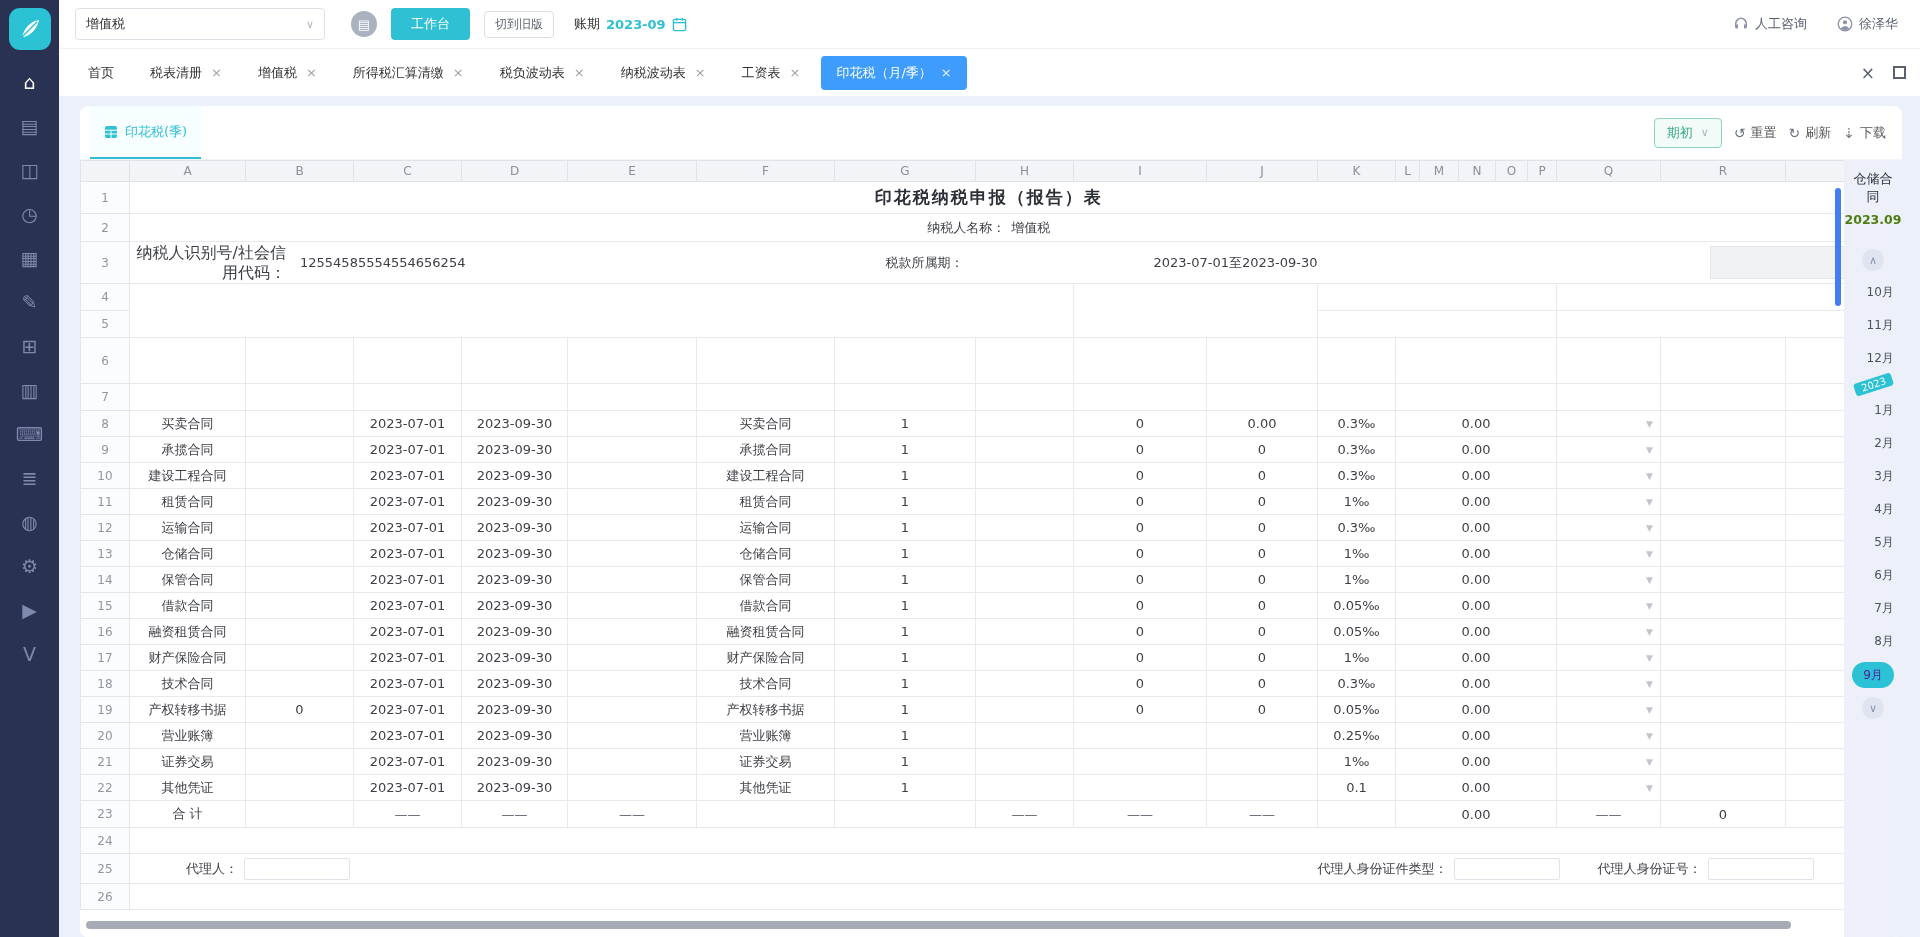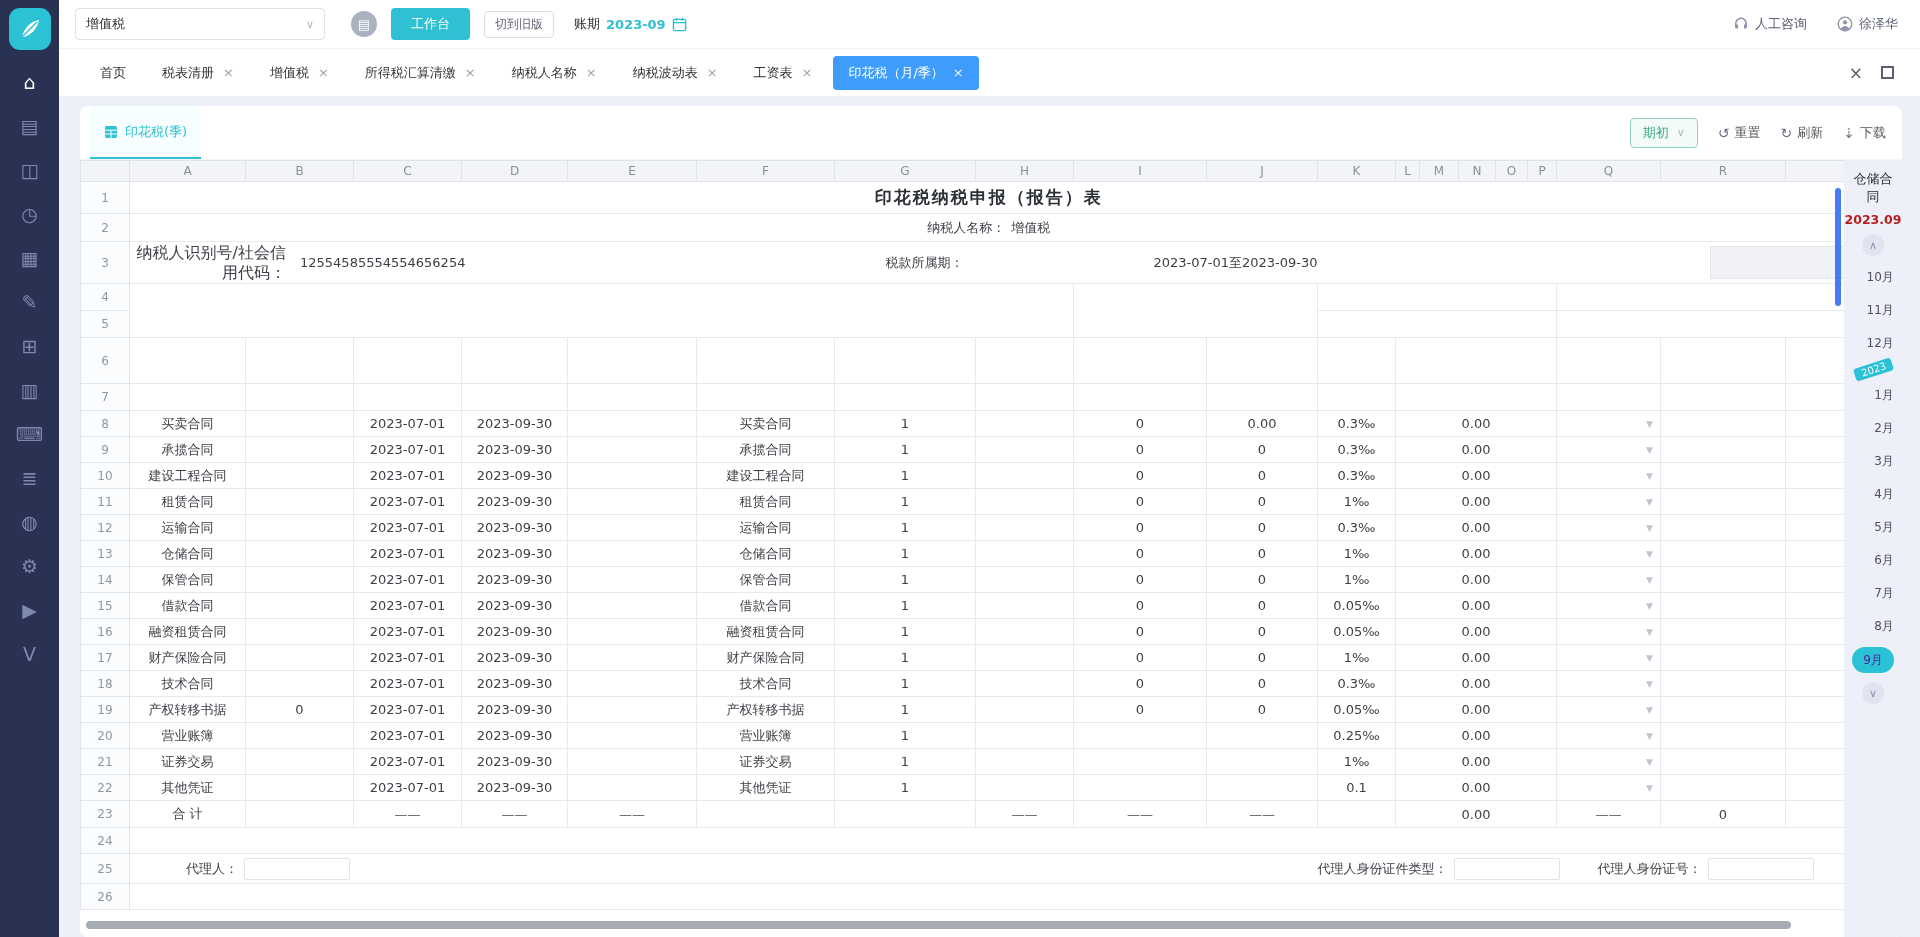--- a/index.html
+++ b/index.html
@@ -22,36 +22,36 @@
   .doc-circle { width:26px; height:26px; border-radius:50%; background:#aab1bf; color:#fff; display:flex; align-items:center; justify-content:center; font-size:13px; margin-left:12px; cursor:pointer; }
   .btn-teal { background:#2fc1d3; color:#fff; border:none; border-radius:4px; height:32px; padding:0 20px; font-size:13px; cursor:pointer; }
   .btn-outline { border:1px solid #d9dde5; background:#fff; color:#5f6573; border-radius:4px; height:27px; padding:0 10px; font-size:12px; cursor:pointer; }
   .period { font-size:13px; color:#333; display:flex; align-items:center; gap:6px; margin-left:6px; }
   .period-value { color:#2fc1d3; font-weight:bold; cursor:pointer; }
   .topbar-right { margin-left:auto; display:flex; gap:30px; color:#59607０; font-size:13px; align-items:center; color:#596070; }
   .tb-item { display:flex; align-items:center; gap:6px; cursor:pointer; }
   .tb-item svg { width:16px; height:16px; fill:#8a93a8; }
 
   
-  .tabbar { height:47px; background:#fff; display:flex; align-items:center; padding:0 26px; flex-shrink:0; }
+  .tabbar { height:47px; background:#fff; display:flex; align-items:center; padding:0 14px; flex-shrink:0; }
   #tabs { display:flex; align-items:center; gap:6px; }
   .tab { display:flex; align-items:center; gap:9px; padding:8px 15px; font-size:13px; color:#333; border-radius:4px; cursor:pointer; white-space:nowrap; }
   .tab .x { color:#9aa1ad; font-size:13px; }
   .tab.active { background:#3e9cfd; color:#fff; }
   .tab.active .x { color:#e8f2ff; }
   .tab-controls { margin-left:auto; display:flex; gap:18px; color:#5a6270; align-items:center; }
   .tc-x { font-size:17px; cursor:pointer; }
   .tc-full { width:13px; height:13px; border:2px solid #5a6270; cursor:pointer; }
 
   
   .content { flex:1; padding:10px 18px 0 21px; min-height:0; }
   .card { background:#fff; border-radius:8px; height:100%; display:flex; flex-direction:column; overflow:hidden; }
   .card-top { height:54px; display:flex; align-items:stretch; padding:0 16px 0 10px; flex-shrink:0; border-bottom:1px solid #f2f4f7; }
   .subtab { color:#2fc1d3; font-size:13px; display:flex; gap:7px; align-items:center; border-bottom:2px solid #2fc1d3; padding:0 14px; background:#f7feff; cursor:pointer; }
-  .toolbar { margin-left:auto; display:flex; align-items:center; gap:20px; font-size:13px; color:#555; }
+  .toolbar { margin-left:auto; display:flex; align-items:center; gap:12px; font-size:13px; color:#555; }
   .btn-period { border:1px solid #8fd4b4; color:#3aab85; background:#f2fbf7; border-radius:4px; height:30px; padding:0 12px; display:flex; align-items:center; gap:8px; font-size:13px; cursor:pointer; }
   .tool { display:flex; align-items:center; gap:5px; cursor:pointer; color:#555; }
   .tool .ti { color:#6a717f; font-size:14px; }
 
   .card-mid { flex:1; display:flex; min-height:0; }
   .table-area { flex:1; position:relative; overflow:hidden; background:#fff; }
 
   
   table.sheet { border-collapse:collapse; table-layout:fixed; width:1768px; font-size:13px; color:#3c3f45; }
   table.sheet td { border:1px solid #e7e9ee; height:26px; text-align:center; padding:0 4px; overflow:hidden; white-space:nowrap; background:#fff; cursor:cell; }
@@ -83,21 +83,21 @@
   .lbl3 { margin-left:38px; }
   .end-pad { width:30px; }
   td.dash, span.dash { color:#5a5f69; }
 
   .hscroll { position:absolute; left:6px; bottom:8px; height:8px; width:1705px; background:#a6abb6; border-radius:4px; cursor:pointer; }
   .vscroll { position:absolute; right:3px; top:28px; width:6px; height:118px; background:#447df2; border-radius:3px; cursor:pointer; }
 
   
   .month-panel { width:58px; background:#edf0f8; display:flex; flex-direction:column; align-items:center; padding-top:10px; font-size:12px; color:#4a5160; flex-shrink:0; }
   .mp-title { width:42px; text-align:center; line-height:1.35; color:#2b2f38; font-size:13px; }
-  .mp-current { font-weight:bold; margin:7px 0 2px; font-size:12.5px; color:#b91c1c; }
+  .mp-current { font-weight:bold; margin:7px 0 17px; font-size:12.5px; color:#4d7c0f; }
   .mp-btn { width:22px; height:22px; border-radius:50%; background:#dfe4f0; color:#8a93a8; display:flex; align-items:center; justify-content:center; font-size:11px; margin:5px 0; cursor:pointer; }
   #month-list { display:flex; flex-direction:column; align-items:flex-end; }
   .month { height:33px; display:flex; align-items:center; cursor:pointer; }
   .month.sel { background:#2bc2d6; color:#4c1d95; border-radius:13px; padding:0 11px; height:26px; margin:4px 0; }
   .year-badge { background:#2bc2d6; color:#fff; font-size:10px; padding:1px 7px; border-radius:3px; transform:rotate(-18deg); margin:3px 0; }
 
   
   .card-footer { height:43px; background:#e9edf8; display:flex; align-items:center; padding:0 28px; font-size:12.5px; color:#3a3f4b; flex-shrink:0; }
   .footer-right { margin-left:auto; display:flex; align-items:center; gap:8px; }
   .swatch { width:46px; height:20px; background:#f7e9b6; border:1px solid #eedc9a; border-radius:3px; }
@@ -181,21 +181,21 @@
           </div>
           <div class="tab">
             <span class="tab-label">增值税</span>
             <span class="x">×</span>
           </div>
           <div class="tab">
             <span class="tab-label">所得税汇算清缴</span>
             <span class="x">×</span>
           </div>
           <div class="tab">
-            <span class="tab-label">纳税人名称</span>
+            <span class="tab-label">税负波动表</span>
             <span class="x">×</span>
           </div>
           <div class="tab">
             <span class="tab-label">纳税波动表</span>
             <span class="x">×</span>
           </div>
           <div class="tab">
             <span class="tab-label">工资表</span>
             <span class="x">×</span>
           </div>

